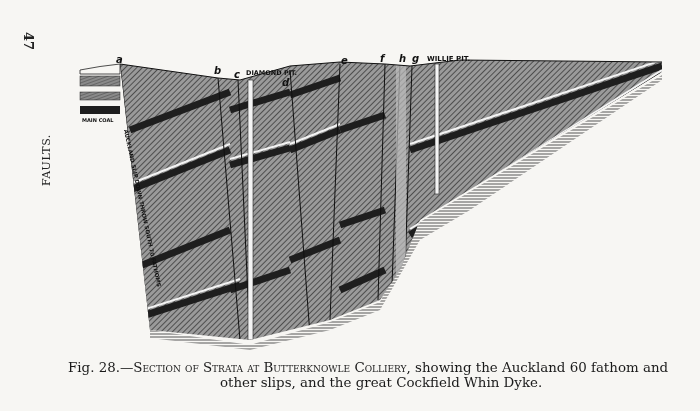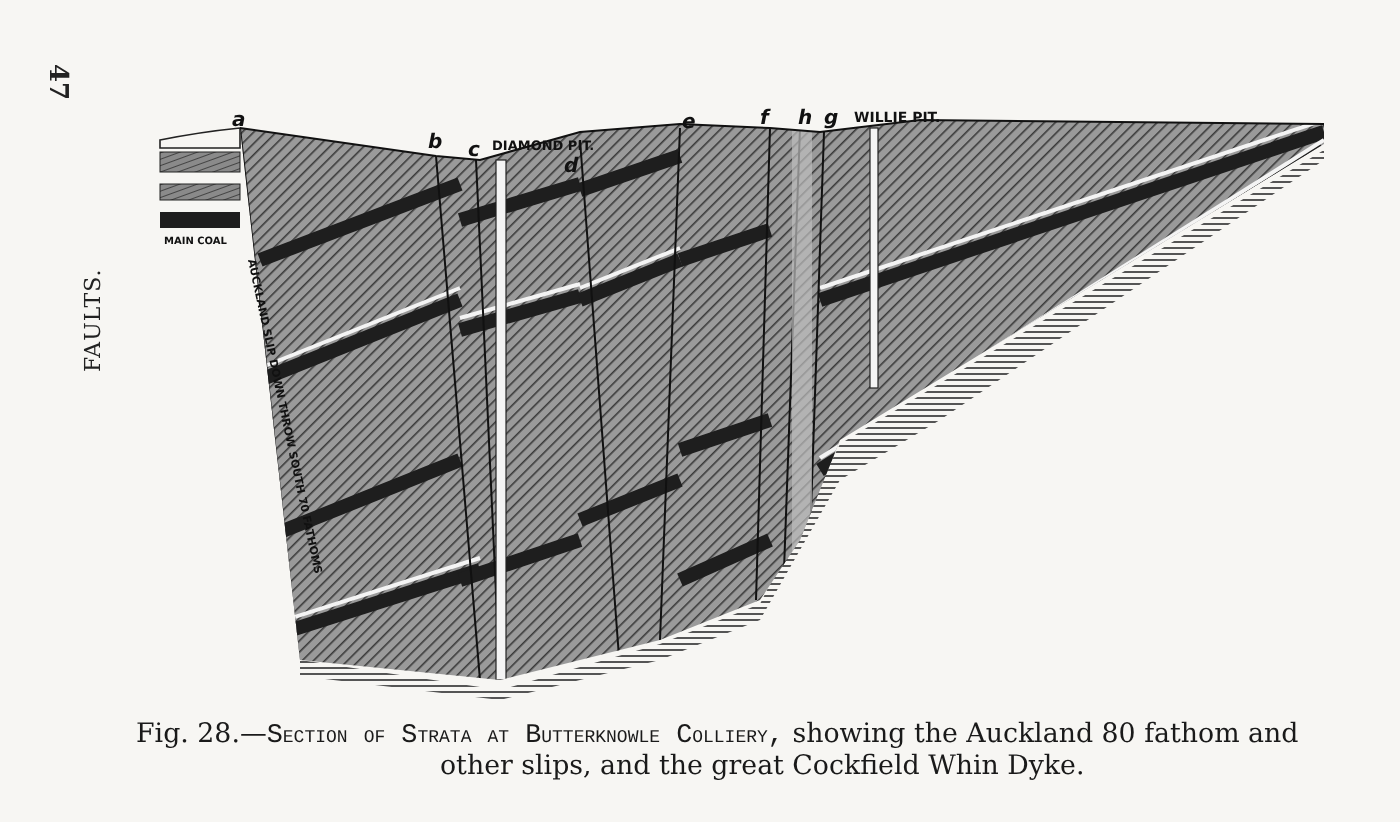--- a/index.html
+++ b/index.html
@@ -19,21 +19,21 @@
     font-size: 11px; color: #222; letter-spacing: 0.5px;
     transform: rotate(-90deg); transform-origin: left top;
     white-space: nowrap;
   }
   .figure { position: absolute; left: 0; top: 0; width: 700px; height: 350px; }
   .caption {
     position: absolute; left: 68px; top: 360px; width: 640px;
     font-size: 13.4px; color: #1a1a1a; line-height: 15px;
   }
   .caption .line2 { display: block; padding-left: 152px; }
-  .sc { font-variant: small-caps; font-family: Liberation Mono, monospace; }
+  .sc { font-variant: small-caps; }
   svg text { font-family: "DejaVu Sans", sans-serif; }
 </style>
 </head>
 <body>
 
 <div class="page-number">47</div>
 <div class="running-head">FAULTS.</div>
 
 <svg class="figure" width="700" height="350" viewBox="0 0 700 350">
   <defs>
@@ -123,15 +123,15 @@
     <text x="412" y="62" font-family="DejaVu Serif, serif">g</text>
   </g>
 
   <text x="246" y="75" font-size="6.5" font-weight="bold" fill="#111">DIAMOND PIT.</text>
   <text x="427" y="61" font-size="7" font-weight="bold" fill="#111">WILLIE PIT.</text>
 
   <text x="0" y="0" font-size="5.5" font-weight="bold" fill="#111" transform="translate(124,130) rotate(78)">AUCKLAND SLIP DOWN THROW SOUTH 70 FATHOMS</text>
 </svg>
 
 <div class="caption">
-  <span>Fig. 28.</span><span>—</span><span class="sc">Section of Strata at Butterknowle Colliery,</span><span> showing the Auckland 80 fathom and</span>
+  <span>Fig. 28.</span><span>—</span><span class="sc">Section of Strata at Butterknowle Colliery,</span><span> showing the Auckland 60 fathom and</span>
   <span class="line2">other slips, and the great Cockfield Whin Dyke.</span>
 </div>
 
 </body></html>

